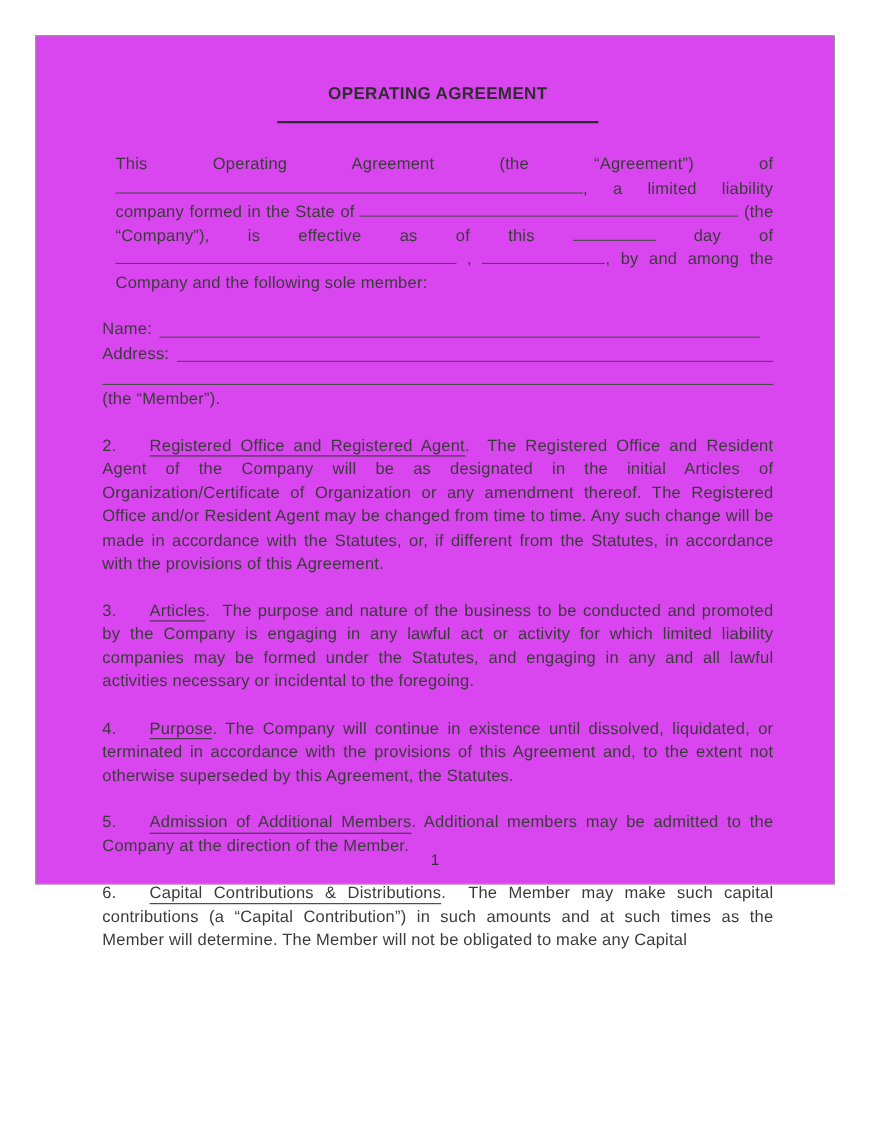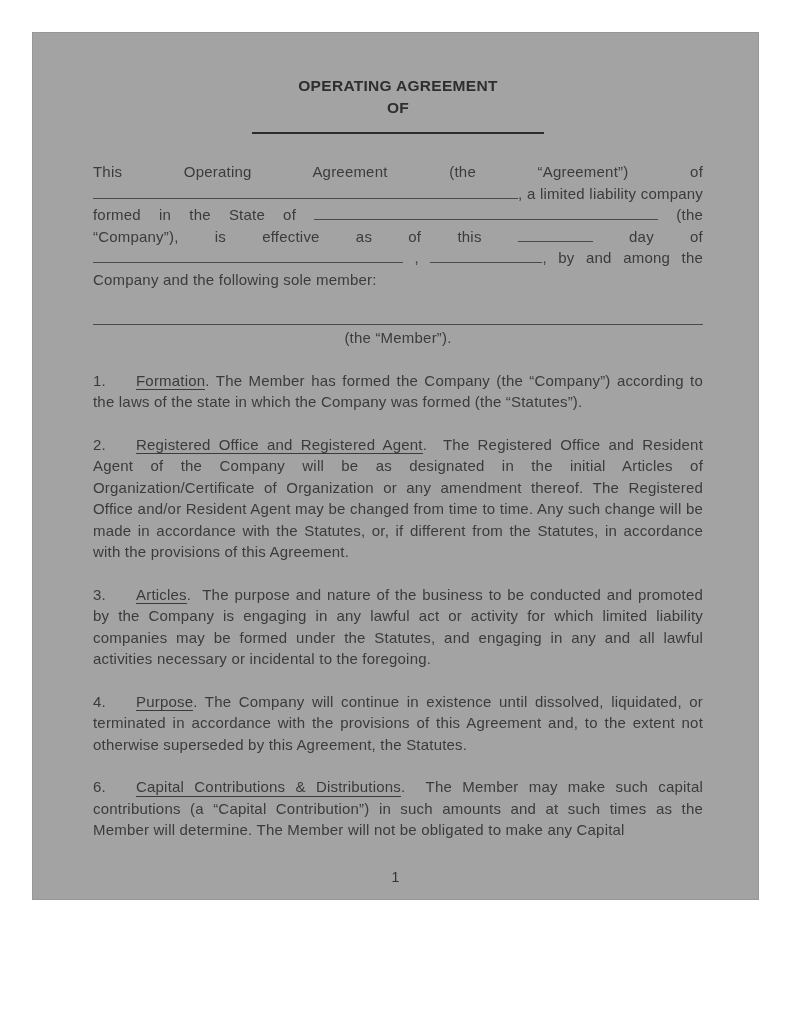--- a/index.html
+++ b/index.html
@@ -13,24 +13,24 @@
     position: relative;
     font-family: "Liberation Sans", sans-serif;
     color: #3b3b3b;
     -webkit-font-smoothing: antialiased;
   }
   .frame {
     position: absolute;
     left: 32px;
     top: 32px;
     width: 727px;
-    height: 868px;
+    height: 772px;
     border: 1px solid #979797;
     box-sizing: border-box;
-    background: #a3a3a3;
+    background: #d946ef;
   }
   .content {
     position: absolute;
     left: 0; right: 0; top: 0;
     padding: 42px 55px 0 60px;
     font-size: 15px;
     line-height: 21.5px;
     letter-spacing: 0.2px;
   }
   .title-block {
@@ -41,21 +41,21 @@
     color: #2e2e2e;
     letter-spacing: 0.3px;
   }
   .title-rule {
     width: 292px;
     height: 2px;
     background: #2b2b2b;
     margin: 13px auto 0 auto;
   }
   .intro {
-    margin: 27px 0 0 0;
+    margin: 27px 0 0 12px;
     text-align: justify;
   }
   .blank {
     display: inline-block;
     height: 12px;
     border-bottom: 1px solid #4a4a4a;
     vertical-align: baseline;
   }
   .member-block {
     margin-top: 21px;
@@ -76,21 +76,20 @@
   .blank-fill.short {
     margin-right: 12px;
   }
   .blank-line {
     border-bottom: 1px solid #4a4a4a;
     height: 13px;
     margin-top: 4px;
   }
   .member-designation {
     margin: 2px 0 1px 0;
-    text-align: center;
   }
   .section {
     margin: 21px 0 0 0;
     text-align: justify;
   }
   .section .num {
     display: inline-block;
     width: 43px;
   }
   .section .heading {
@@ -108,38 +107,45 @@
   }
 </style>
 </head>
 <body>
 
 <div class="frame">
   <div class="content">
 
     <div class="title-block">
       <div>OPERATING AGREEMENT</div>
-      <div>OF</div>
     </div>
     <div class="title-rule"></div>
 
     <p class="intro" id="intro">This Operating Agreement (the “Agreement”) of <span class="blank" style="width: 425px;"></span>, a limited liability company formed in the State of <span class="blank" style="width: 344px;"></span> (the “Company”), is effective as of this <span class="blank" style="width: 75px;"></span> day of <span class="blank" style="width: 310px;"></span> , <span class="blank" style="width: 112px;"></span>, by and among the Company and the following sole member:</p>
 
     <div class="member-block">
+      <div class="fill-row">
+        <span class="label">Name:</span>
+        <span class="blank-fill short"></span>
+      </div>
+      <div class="fill-row">
+        <span class="label">Address:</span>
+        <span class="blank-fill"></span>
+      </div>
       <div class="blank-line"></div>
       <p class="member-designation">(the “Member”).</p>
     </div>
 
-    <p class="section"><span class="num">1.</span><span class="heading">Formation</span><span>. The Member has formed the Company (the “Company”) according to the laws of the state in which the Company was formed (the “Statutes”).</span></p>
 
     <p class="section"><span class="num">2.</span><span class="heading">Registered Office and Registered Agent</span><span>.&nbsp; The Registered Office and Resident Agent of the Company will be as designated in the initial Articles of Organization/Certificate of Organization or any amendment thereof. The Registered Office and/or Resident Agent may be changed from time to time. Any such change will be made in accordance with the Statutes, or, if different from the Statutes, in accordance with the provisions of this Agreement.</span></p>
 
     <p class="section"><span class="num">3.</span><span class="heading">Articles</span><span>.&nbsp; The purpose and nature of the business to be conducted and promoted by the Company is engaging in any lawful act or activity for which limited liability companies may be formed under the Statutes, and engaging in any and all lawful activities necessary or incidental to the foregoing.</span></p>
 
     <p class="section"><span class="num">4.</span><span class="heading">Purpose</span><span>. The Company will continue in existence until dissolved, liquidated, or terminated in accordance with the provisions of this Agreement and, to the extent not otherwise superseded by this Agreement, the Statutes.</span></p>
 
+    <p class="section"><span class="num">5.</span><span class="heading">Admission of Additional Members</span><span>. Additional members may be admitted to the Company at the direction of the Member.</span></p>
 
     <p class="section"><span class="num">6.</span><span class="heading">Capital Contributions &amp; Distributions</span><span>.&nbsp; The Member may make such capital contributions (a “Capital Contribution”) in such amounts and at such times as the Member will determine. The Member will not be obligated to make any Capital</span></p>
 
   </div>
 
   <div class="page-number">1</div>
 </div>
 
 </body></html>

